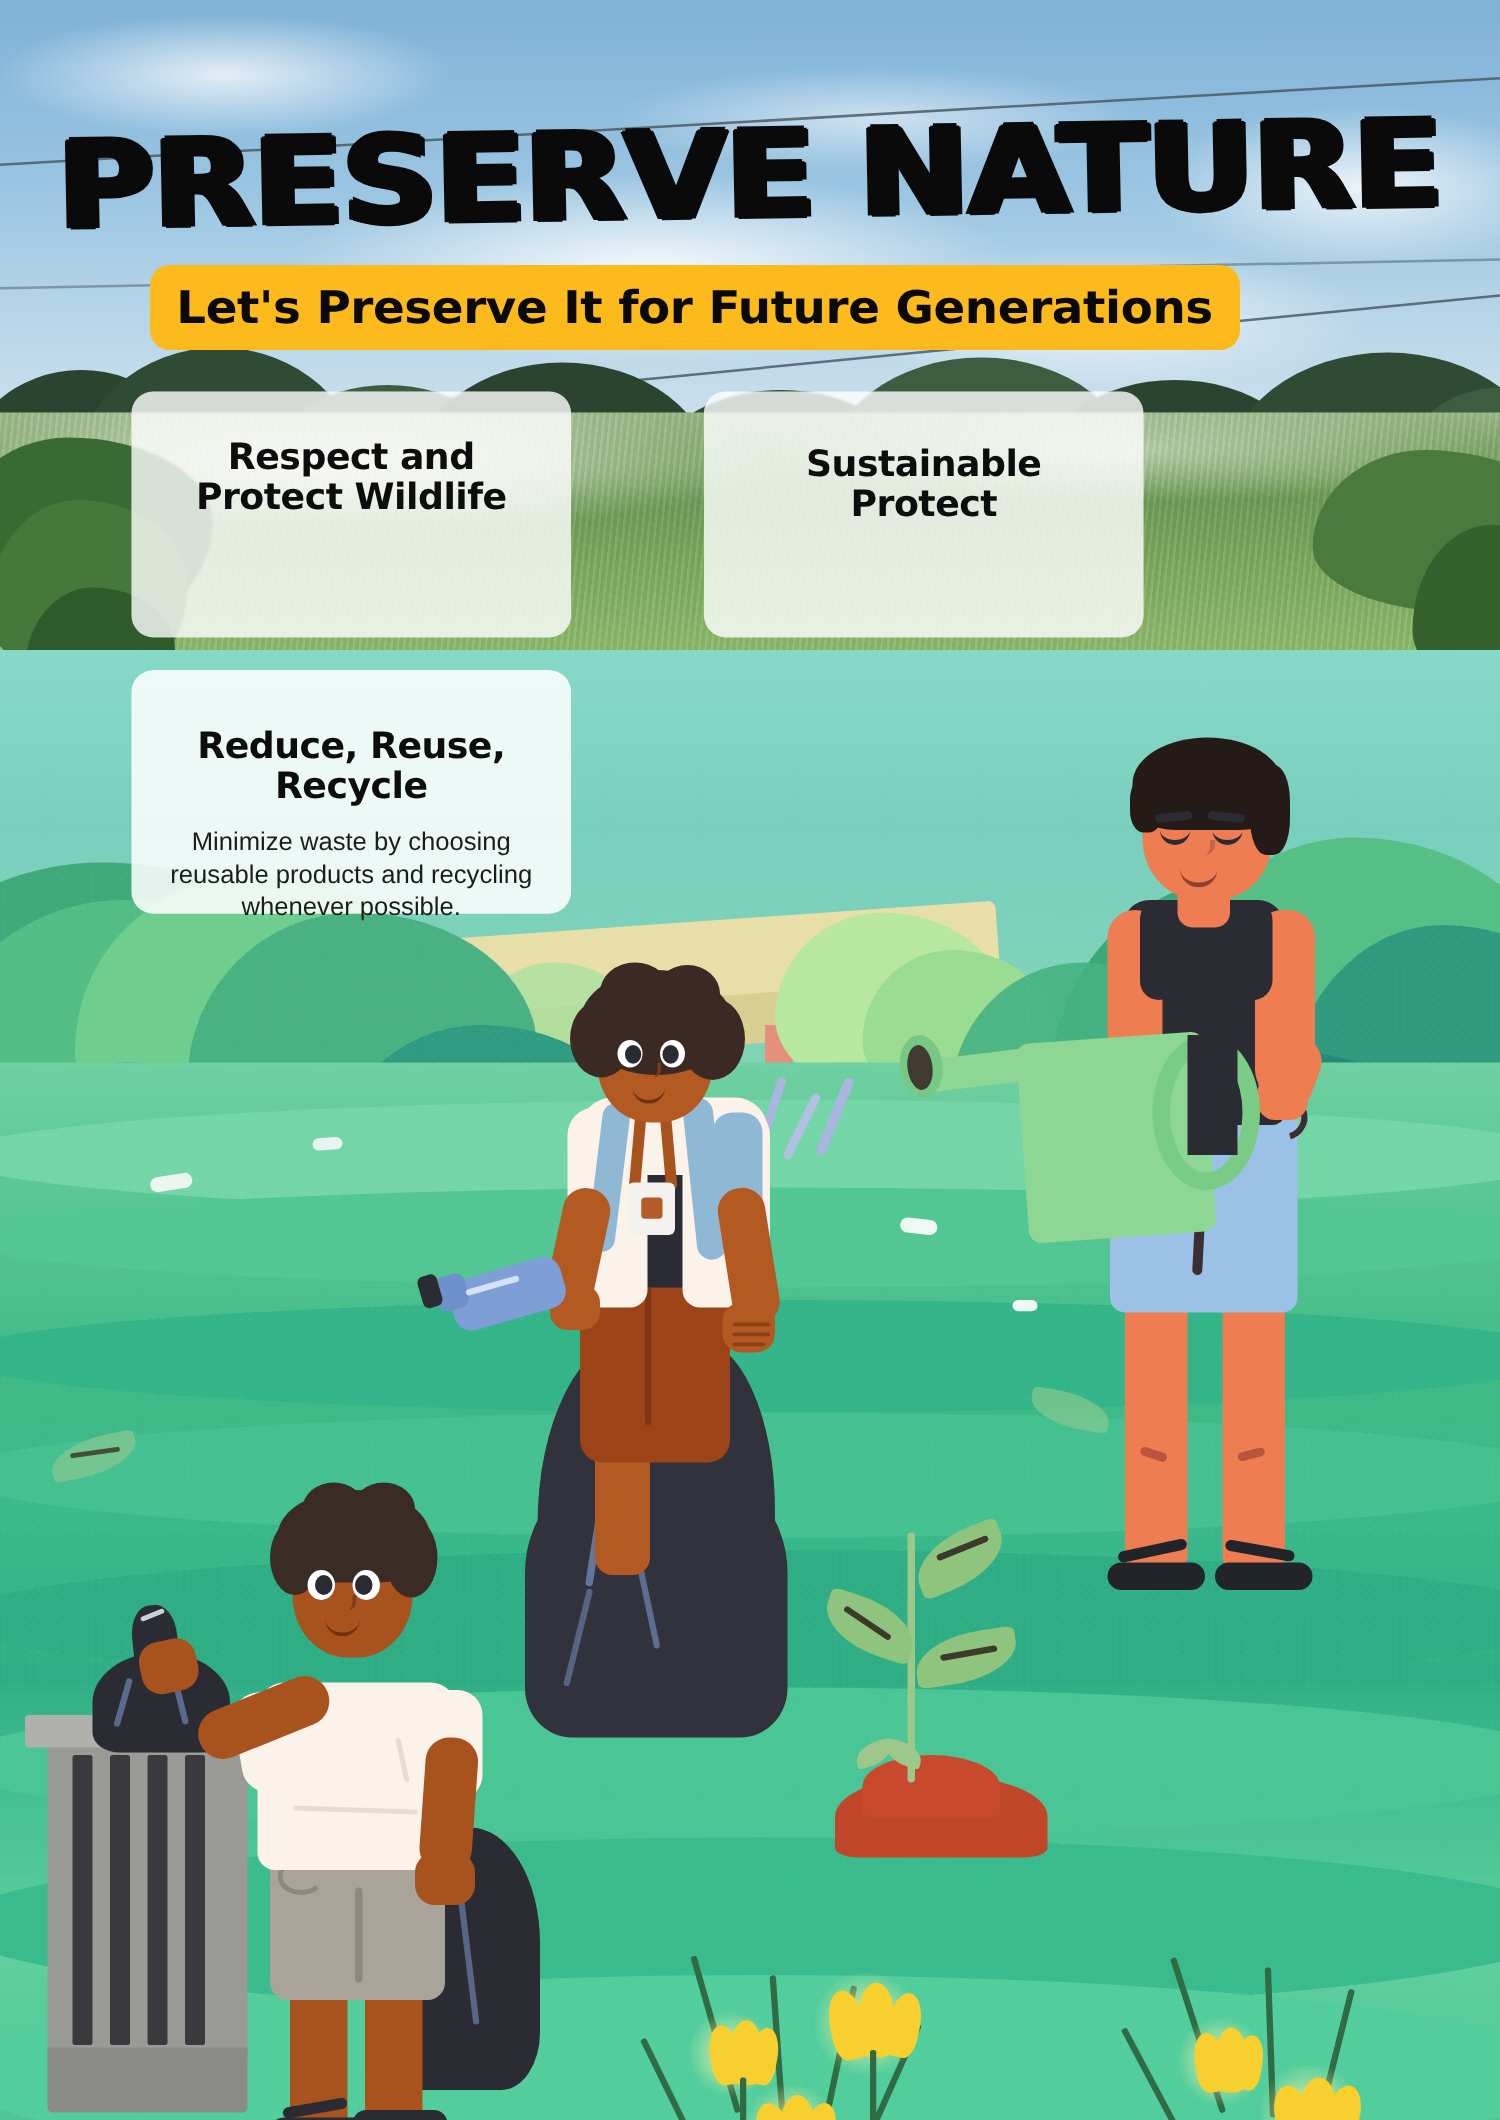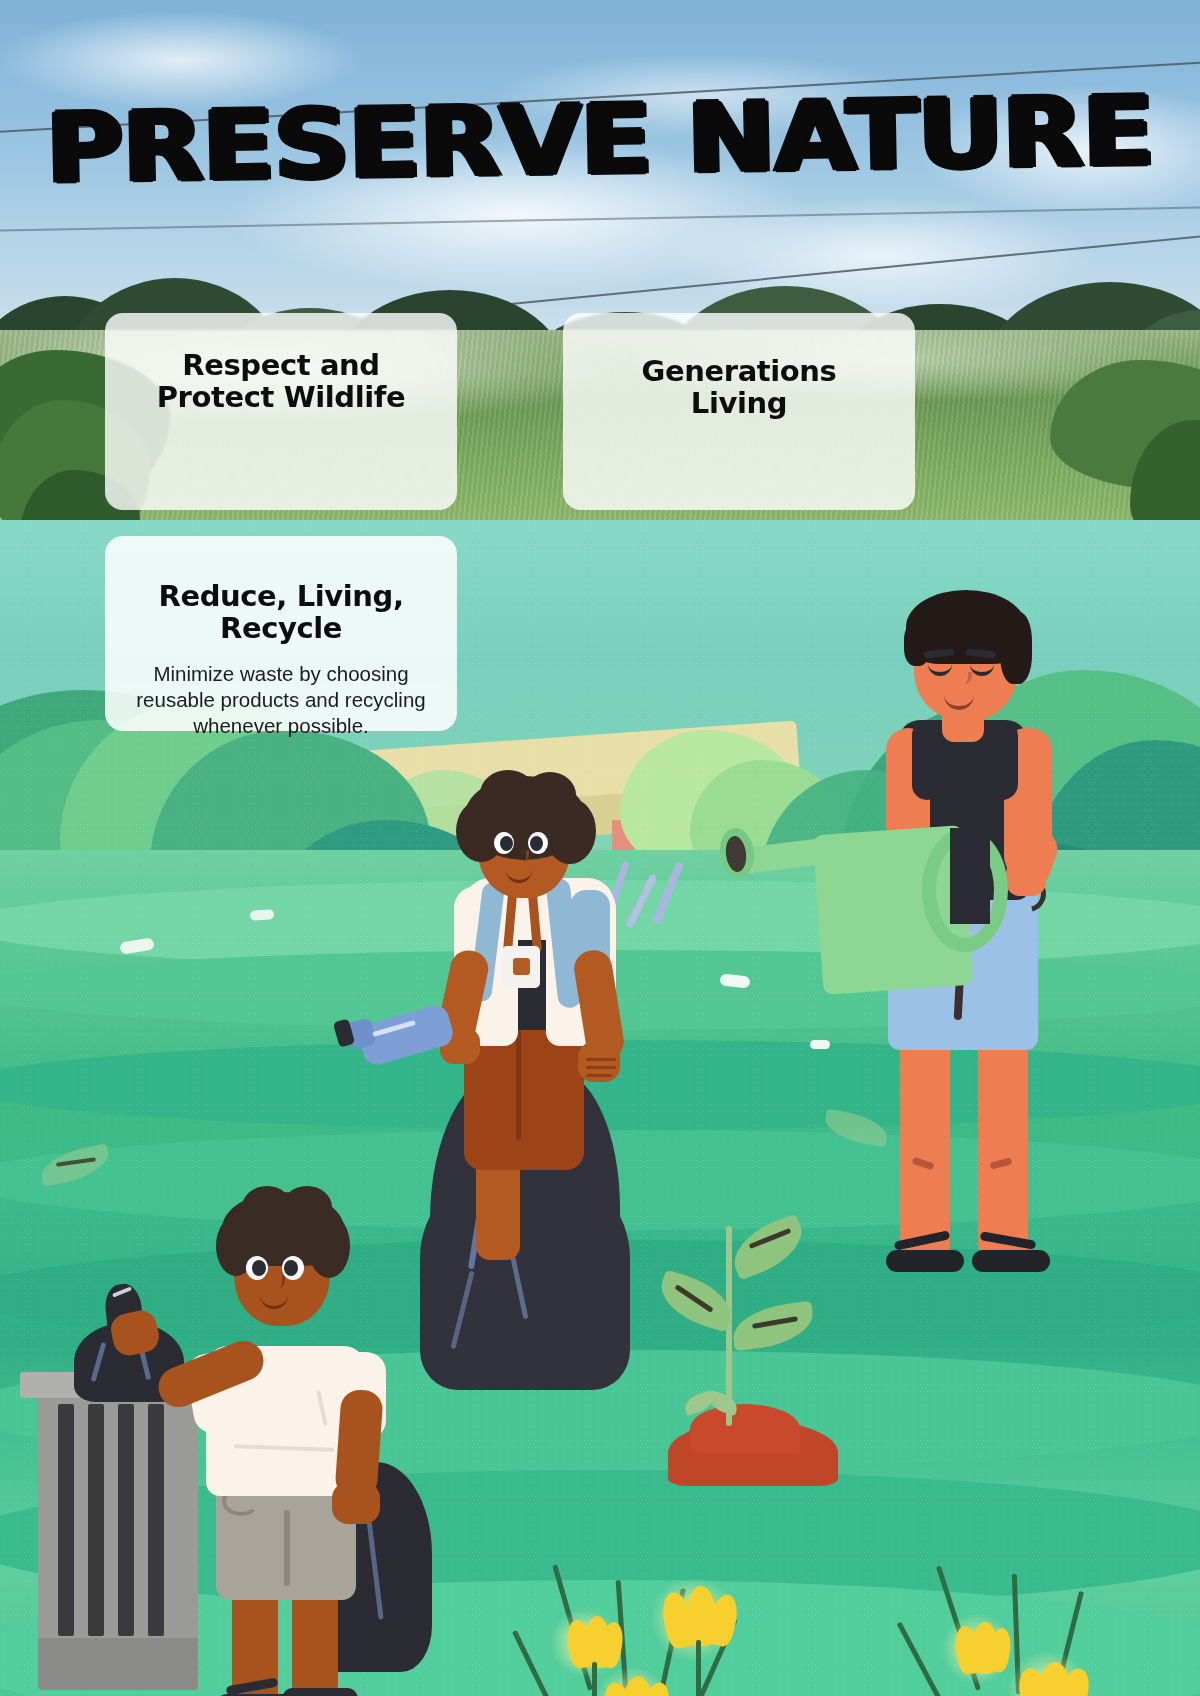--- a/index.html
+++ b/index.html
@@ -481,28 +481,31 @@
 
     </div>
 
     <div style="position:absolute;left:40px;top:630px;width:70px;height:30px;background:#7dc78f;border-radius:70% 10% 70% 10%;transform:rotate(-12deg);opacity:.85;"></div>
     <div style="position:absolute;left:56px;top:640px;width:40px;height:4px;background:#3c3a2a;border-radius:3px;transform:rotate(-8deg);opacity:.85;"></div>
     <div style="position:absolute;left:824px;top:594px;width:64px;height:28px;background:#7dc78f;border-radius:10% 70% 10% 70%;transform:rotate(10deg);opacity:.8;"></div>
   </div>
 
   <div class="title">PRESERVE NATURE</div>
 
+  <div class="subtitle-band">
+    <span class="subtitle">Let's Preserve It for Future Generations</span>
+  </div>
 
   <div class="card c1">
     <h2>Respect and Protect Wildlife</h2>
   </div>
 
   <div class="card c2">
-    <h2>Generations Living</h2>
+    <h2>Sustainable Protect</h2>
   </div>
 
   <div class="card c3">
-    <h2>Reduce, Living, Recycle</h2>
+    <h2>Reduce, Reuse, Recycle</h2>
     <p>Minimize waste by choosing reusable products and recycling whenever possible.</p>
   </div>
 
 
 </div>
 
 </body></html>

